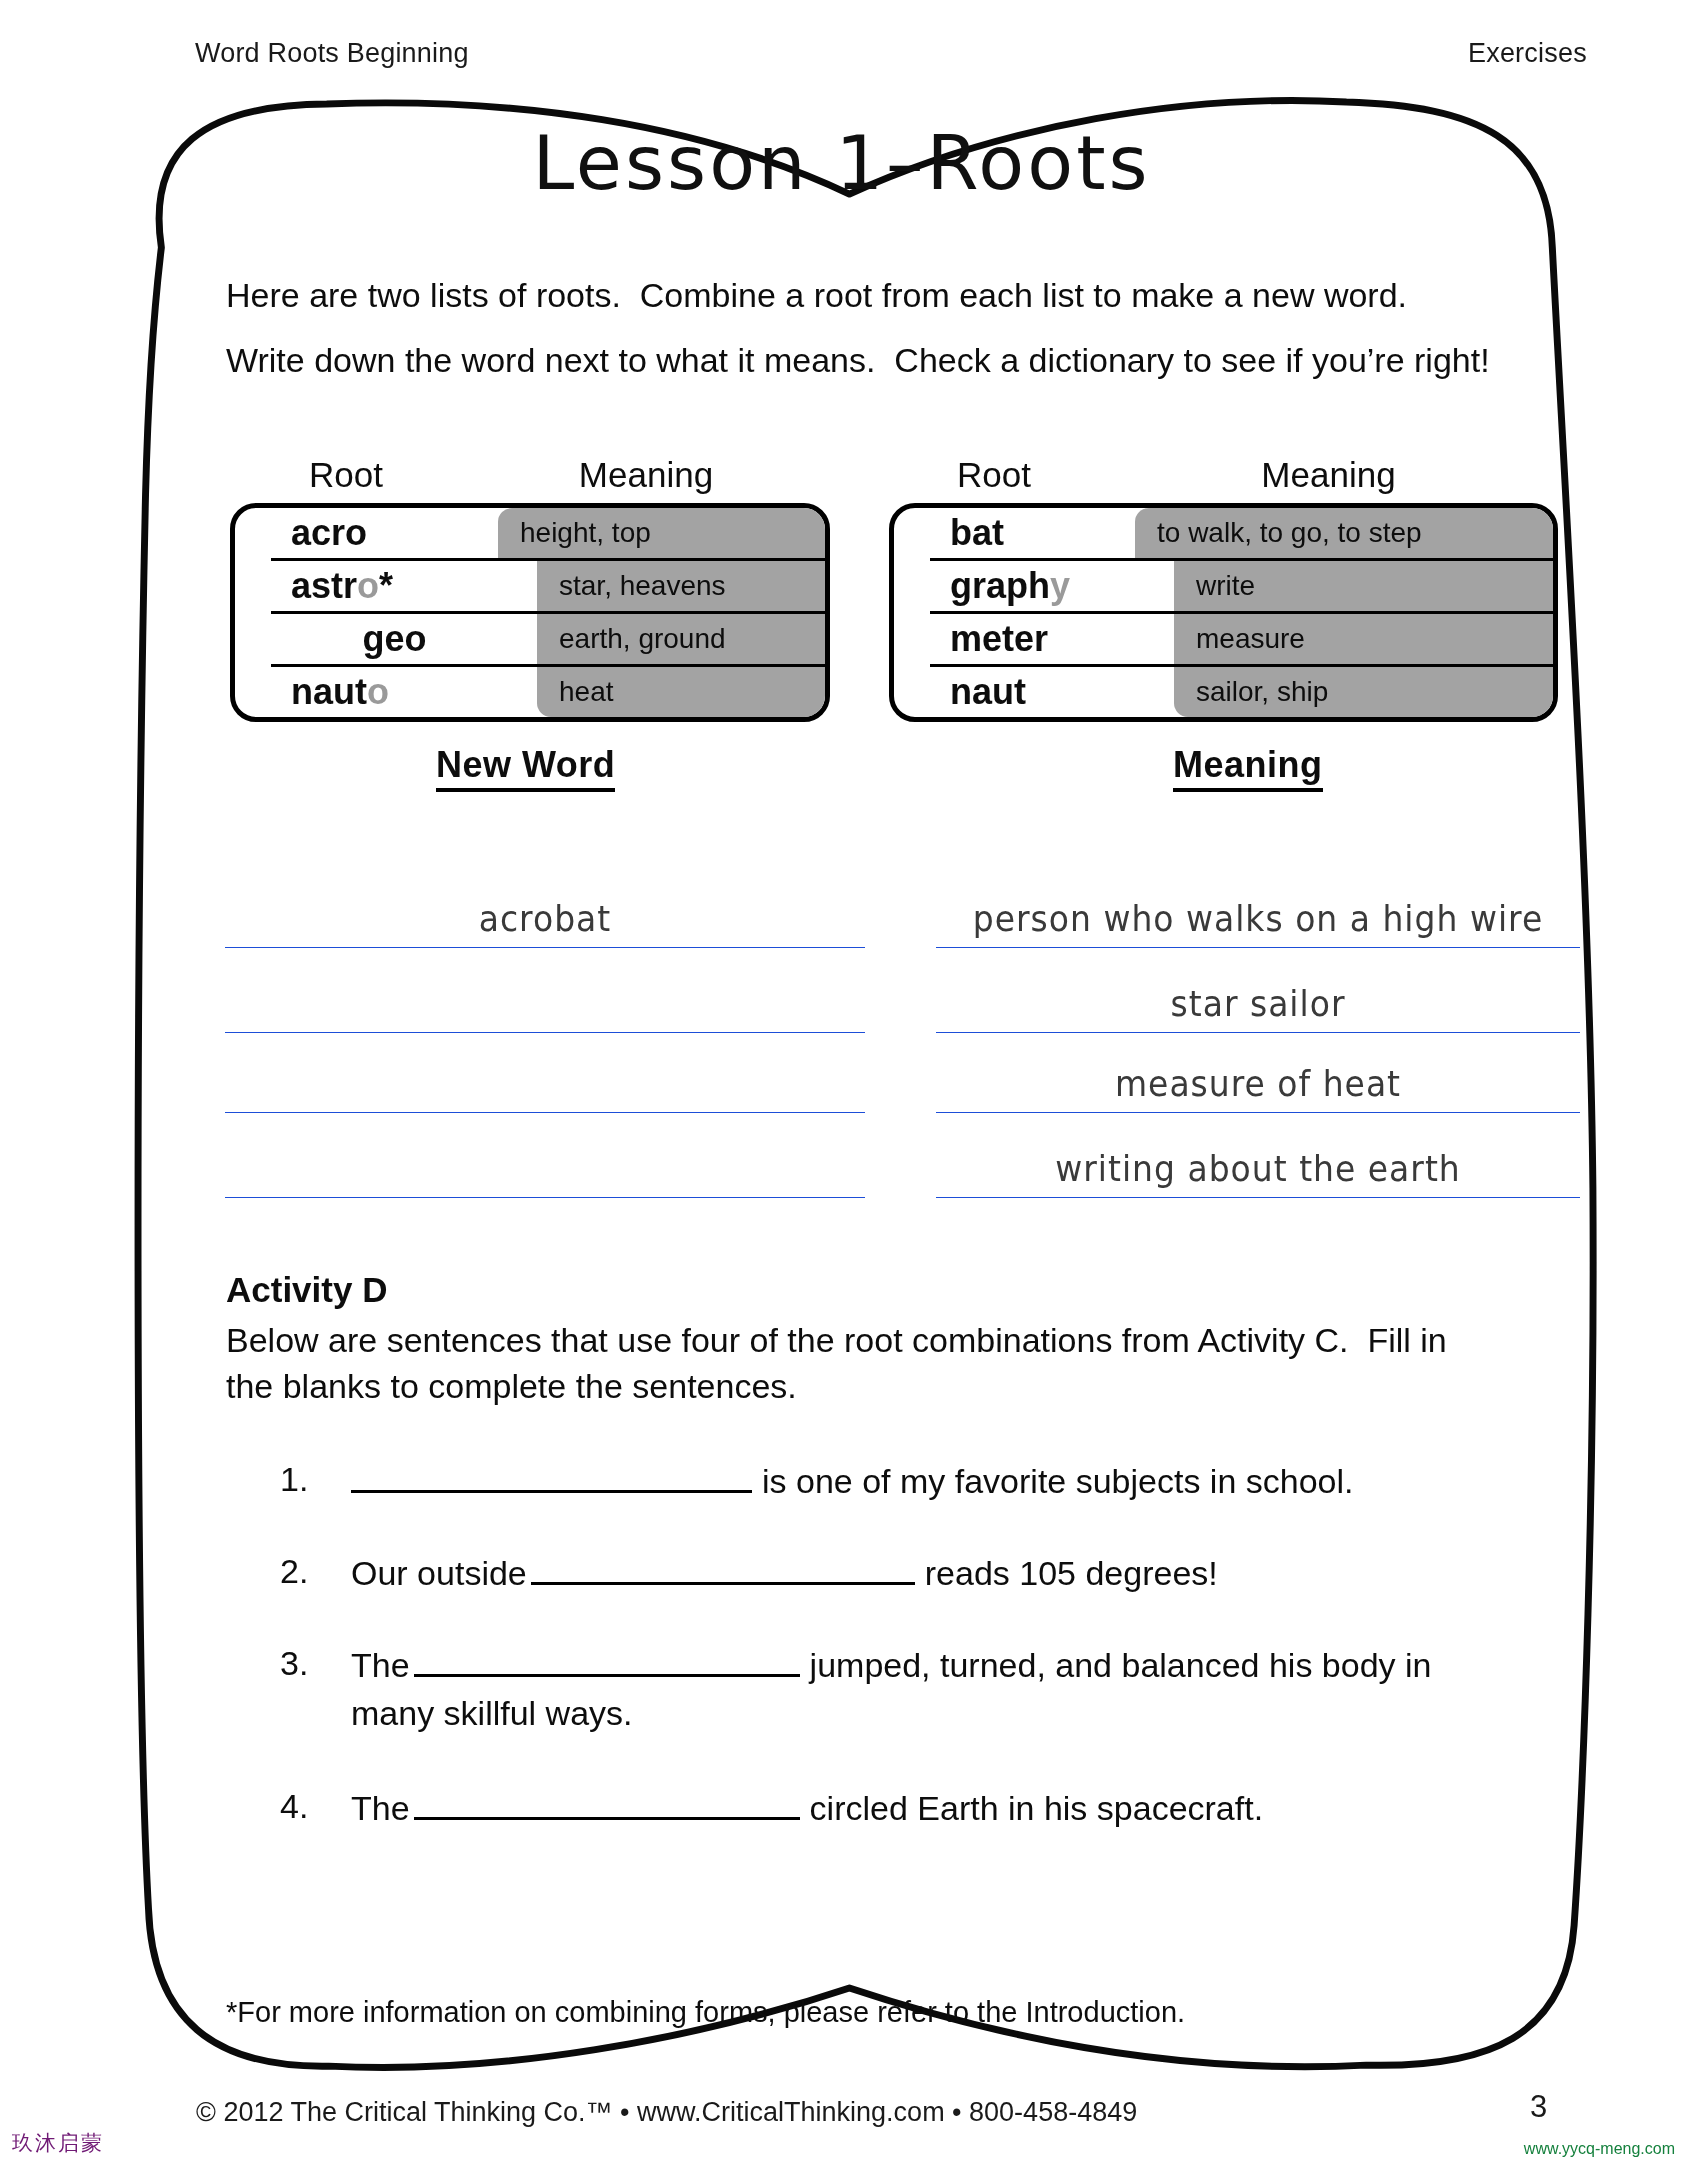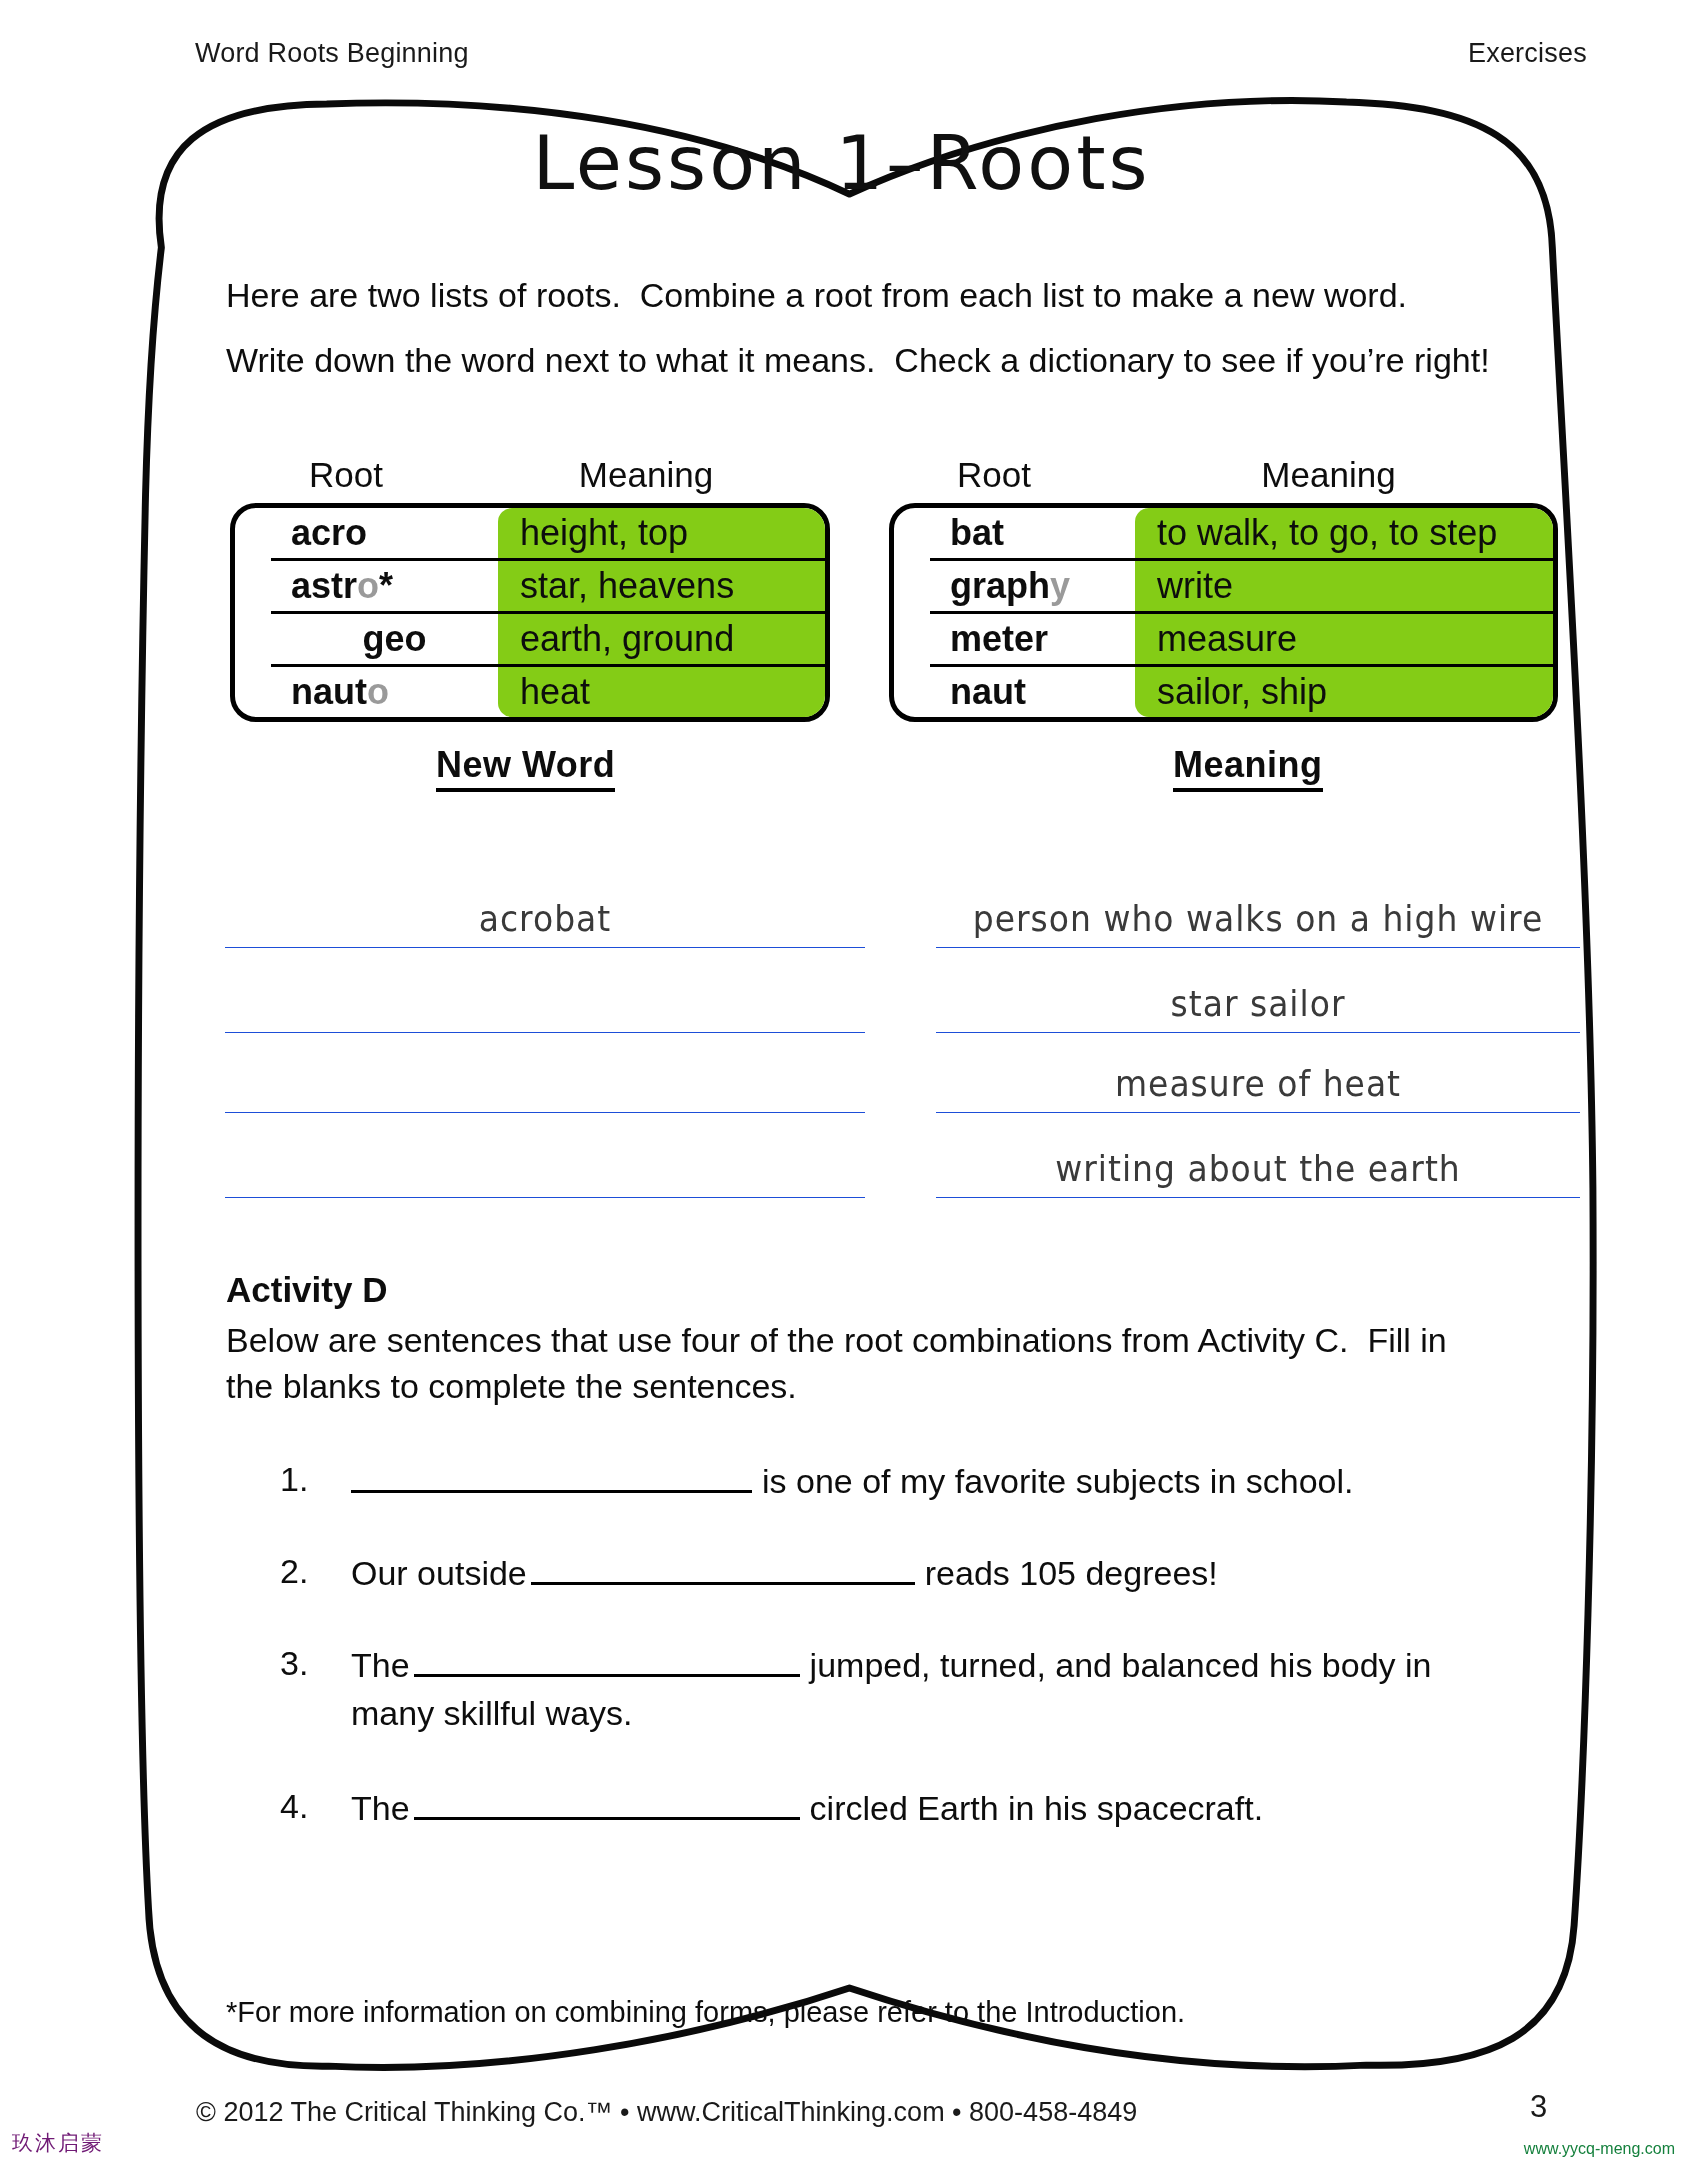--- a/index.html
+++ b/index.html
@@ -24,28 +24,28 @@
     font-size:34px;line-height:65px;white-space:pre-wrap;
   }
   
   .roots-table{position:absolute;}
   .rt-headers{display:flex;font-size:35px;margin-bottom:8px;}
   .rt-headers div{text-align:center;}
   .rt-box{
     border:5px solid #000;border-radius:26px;overflow:hidden;background:#fff;
   }
   .rt-row{display:flex;height:50px;align-items:center;margin-left:36px;}
-  .rt-row + .rt-row{border-top:3px solid #000;}
+  .rt-row + .rt-row{border-top:3px solid #000;gap:39px;}
   .rt-root{
     font-weight:bold;font-size:36px;padding-left:20px;box-sizing:border-box;
     background:#fff;height:100%;display:flex;align-items:center;
   }
   .rt-meaning{
-    flex:1;font-size:36px;padding-left:22px;height:100%;
-    background:#84cc16;display:flex;align-items:center;
+    flex:1;font-size:28px;padding-left:22px;height:100%;
+    background:#a3a3a3;display:flex;align-items:center;
   }
   .rt-row:first-child .rt-meaning{border-top-left-radius:14px;}
   .rt-row:last-child  .rt-meaning{border-bottom-left-radius:14px;}
   .gray-letter{color:#9a9a9a;}
   
   .col-head{
     font-weight:bold;font-size:36px;border-bottom:4px solid #000;
     padding-bottom:2px;letter-spacing:0.5px;
   }
   

